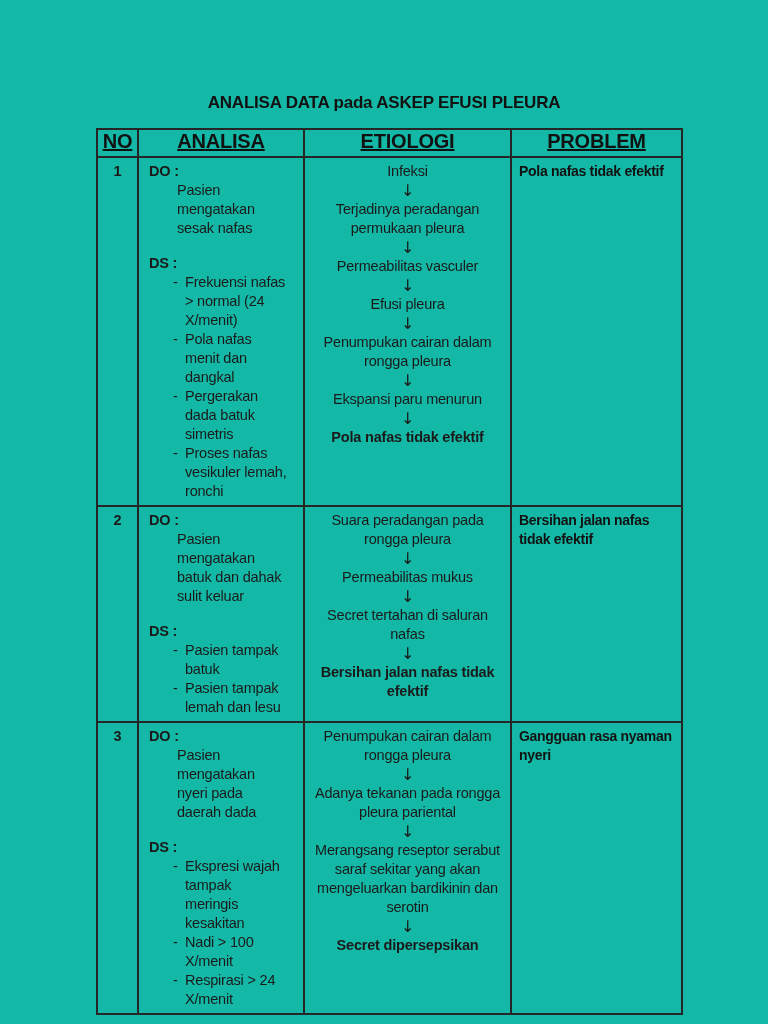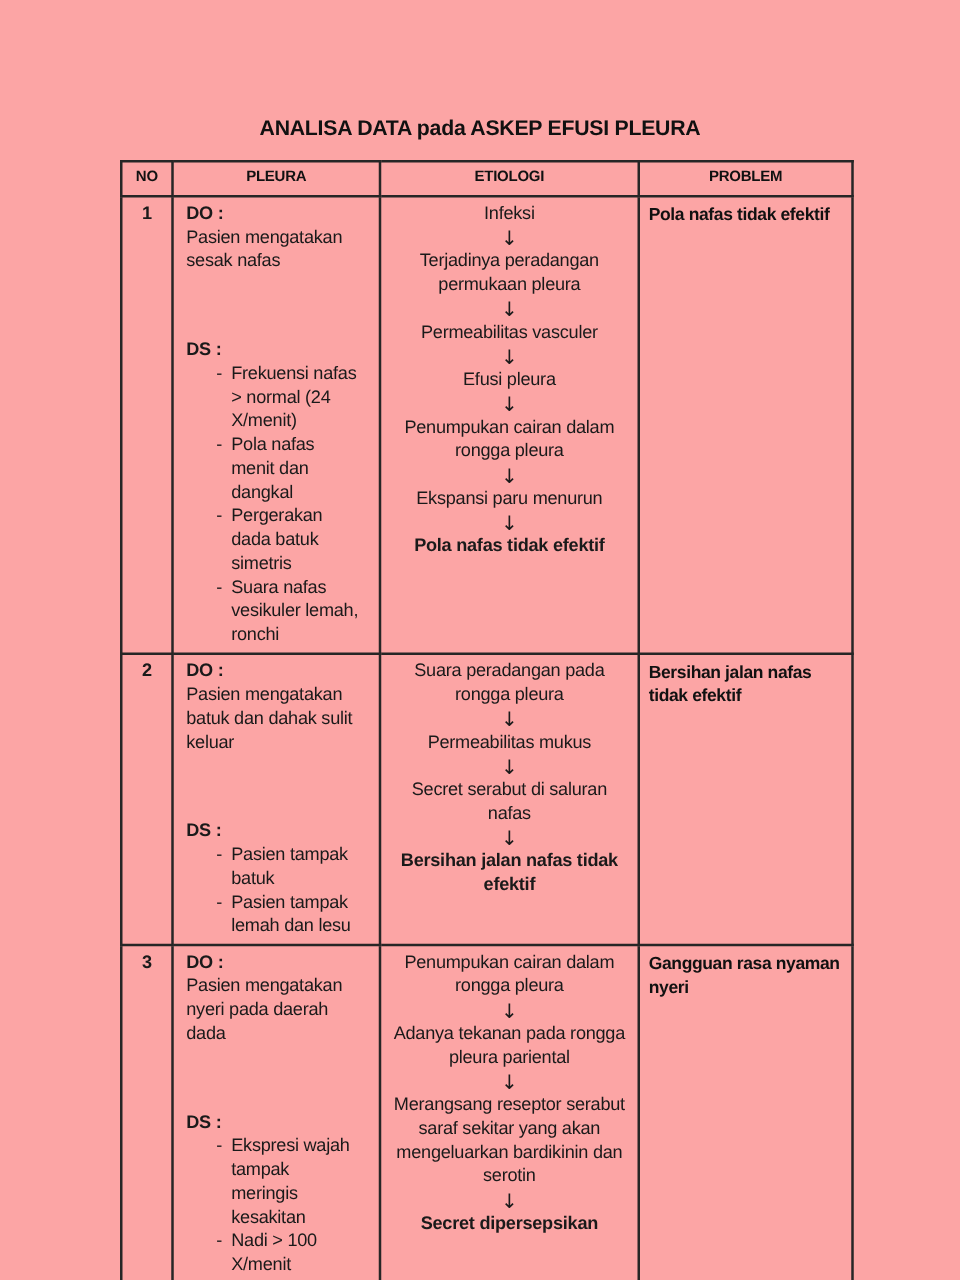--- a/index.html
+++ b/index.html
@@ -4,21 +4,21 @@
 <style>
   html, body {
     margin: 0;
     padding: 0;
     background: #ffffff;
   }
   .page {
     position: relative;
     width: 768px;
     height: 1024px;
-    background: #fca5a5;
+    background: #14b8a6;
     font-family: "Liberation Sans", sans-serif;
     color: #1a1a1a;
     overflow: hidden;
   }
   .doc-title {
     margin: 0;
     padding-top: 93px;
     text-align: center;
     font-size: 17px;
     font-weight: bold;
@@ -37,40 +37,41 @@
   table.analisa td, table.analisa th {
     border: 2px solid #262626;
     vertical-align: top;
     overflow: hidden;
   }
   tr.head-row { height: 28px; }
   tr.row-1 { height: 302px; }
   tr.row-2 { height: 207px; }
   tr.row-3 { height: 250px; }
   th.hdr {
-    font-size: 12px;
+    font-size: 20px;
     font-weight: bold;
     text-align: center;
     vertical-align: middle;
     padding: 2px 4px;
     color: #111111;
+    text-decoration: underline;
   }
   col.c-no   { width: 41px; }
   col.c-sym  { width: 166px; }
   col.c-etio { width: 207px; }
   col.c-prob { width: 171px; }
   td.no-cell {
     text-align: center;
     font-weight: bold;
     padding-top: 4px;
   }
   td.sym-cell { padding: 4px 16px 4px 10px; }
   .lbl { font-weight: bold; }
-  .lbl.ds { margin-top: 52px; }
-  .do-text { }
+  .lbl.ds { margin-top: 16px; }
+  .do-text { margin-left: 28px; }
   .ds-item {
     margin-left: 24px;
     display: flex;
   }
   .ds-item .dash {
     flex: 0 0 12px;
   }
   .ds-item .ds-text { flex: 1; }
   td.etio-cell {
     padding: 4px 6px;
@@ -102,21 +103,21 @@
     <colgroup>
       <col class="c-no">
         <col class="c-sym">
         <col class="c-etio">
         <col class="c-prob">
     </colgroup>
 
     <tbody>
         <tr class="head-row">
       <th class="hdr">NO</th>
-      <th class="hdr">PLEURA</th>
+      <th class="hdr">ANALISA</th>
       <th class="hdr">ETIOLOGI</th>
       <th class="hdr">PROBLEM</th>
     </tr>
 
     <tr class="row-1">
       <td class="no-cell">1</td>
       <td class="sym-cell">
         <div class="lbl">DO :</div>
         <div class="do-text">Pasien mengatakan sesak nafas</div>
         <div class="lbl ds">DS :</div>
@@ -127,21 +128,21 @@
         <div class="ds-item">
           <span class="dash">-</span>
           <span class="ds-text">Pola nafas menit dan dangkal</span>
         </div>
         <div class="ds-item">
           <span class="dash">-</span>
           <span class="ds-text">Pergerakan dada batuk simetris</span>
         </div>
         <div class="ds-item">
           <span class="dash">-</span>
-          <span class="ds-text">Suara nafas vesikuler lemah, ronchi</span>
+          <span class="ds-text">Proses nafas vesikuler lemah, ronchi</span>
         </div>
       </td>
       <td class="etio-cell">
         <div class="step">Infeksi</div>
         <div class="arrow">↓</div>
         <div class="step">Terjadinya peradangan permukaan pleura</div>
         <div class="arrow">↓</div>
         <div class="step">Permeabilitas vasculer</div>
         <div class="arrow">↓</div>
         <div class="step">Efusi pleura</div>
@@ -168,21 +169,21 @@
         <div class="ds-item">
           <span class="dash">-</span>
           <span class="ds-text">Pasien tampak lemah dan lesu</span>
         </div>
       </td>
       <td class="etio-cell">
         <div class="step">Suara peradangan pada rongga pleura</div>
         <div class="arrow">↓</div>
         <div class="step">Permeabilitas mukus</div>
         <div class="arrow">↓</div>
-        <div class="step">Secret serabut di saluran nafas</div>
+        <div class="step">Secret tertahan di saluran nafas</div>
         <div class="arrow">↓</div>
         <div class="step result">Bersihan jalan nafas tidak efektif</div>
       </td>
       <td class="prob-cell">Bersihan jalan nafas tidak efektif</td>
     </tr>
 
     <tr class="row-3">
       <td class="no-cell">3</td>
       <td class="sym-cell">
         <div class="lbl">DO :</div>

